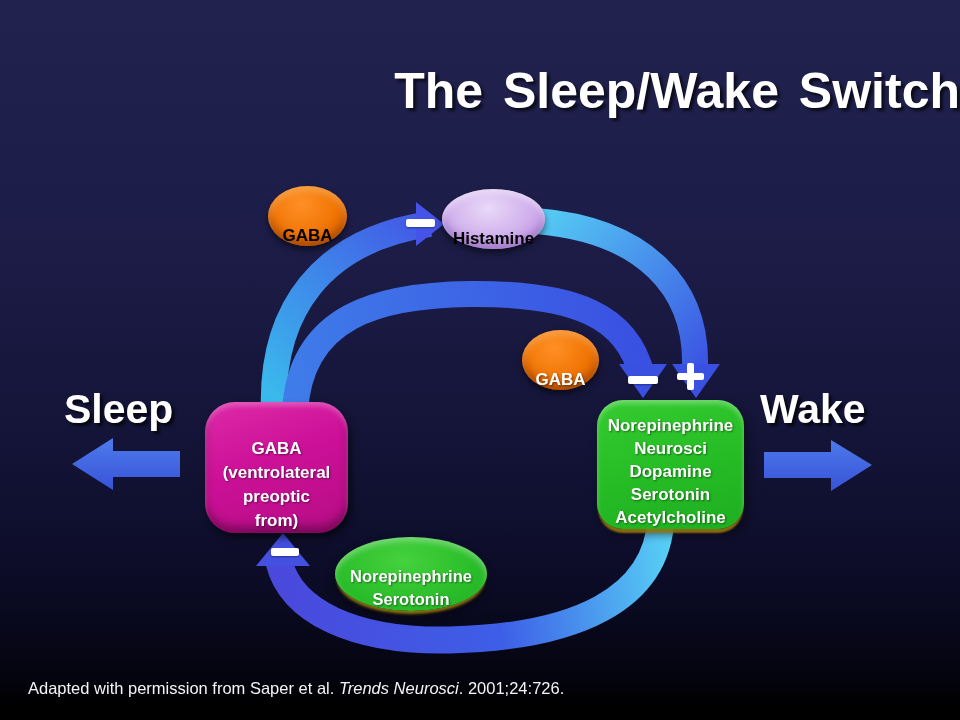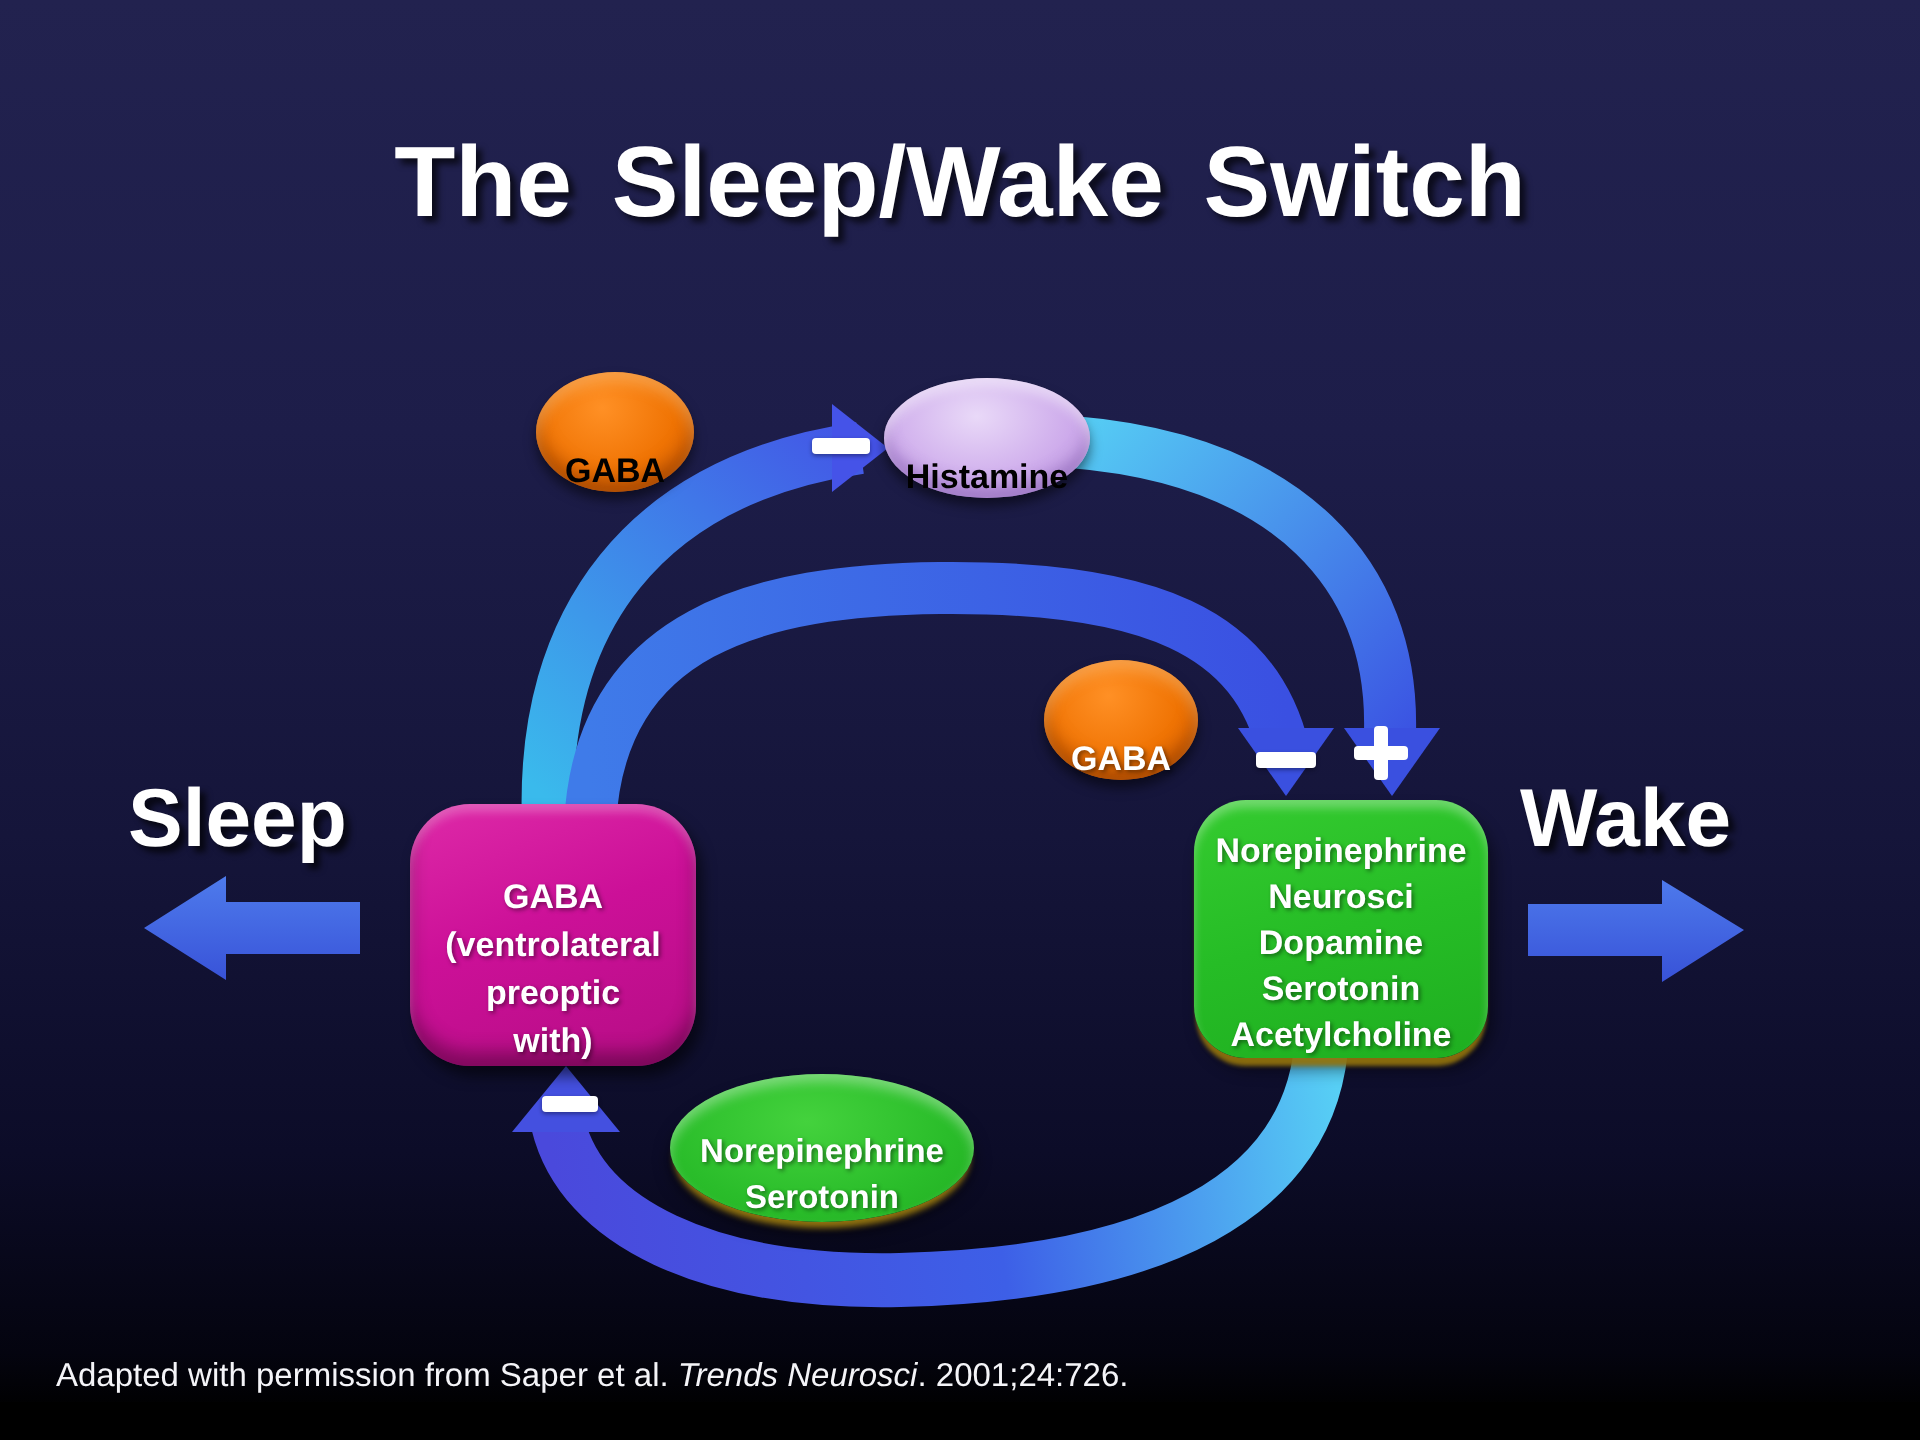--- a/index.html
+++ b/index.html
@@ -3,21 +3,21 @@
 <meta charset="utf-8">
 <style>
   html,body{margin:0;padding:0;background:#000;}
   .slide{
     position:relative;width:960px;height:720px;overflow:hidden;
     font-family:"Liberation Sans",sans-serif;
     background:linear-gradient(180deg,#22224f 0%,#1d1d49 30%,#15153a 58%,#0c0c28 80%,#04040f 94%,#000 98%);
   }
   .abs{position:absolute;}
   .title{
-    left:0;top:62px;width:960px;text-align:center;color:#fff;
+    left:0;top:62px;width:960px;text-align:right;color:#fff;
     font-size:50px;font-weight:bold;letter-spacing:0px;word-spacing:6px;
     text-shadow:3px 3px 3px rgba(0,0,0,.65);
   }
   .side-label{
     color:#fff;font-size:41px;font-weight:bold;text-shadow:3px 3px 3px rgba(0,0,0,.7);
   }
   .node{
     display:flex;flex-direction:column;align-items:center;justify-content:flex-end;
     text-align:center;font-weight:bold;z-index:2;
   }
@@ -118,21 +118,21 @@
   </div>
 
   <div class="abs node ellipse orange txt-white" style="left:522px;top:330px;width:77px;height:60px;font-size:17px;">
     <span class="line">GABA</span>
   </div>
 
   <div class="abs node magenta txt-white" style="left:205px;top:402px;width:143px;height:131px;font-size:17px;line-height:24px;">
     <span class="line">GABA</span>
     <span class="line">(ventrolateral</span>
     <span class="line">preoptic</span>
-    <span class="line">with)</span>
+    <span class="line">from)</span>
   </div>
 
   <div class="abs node greenbox txt-white" style="left:597px;top:400px;width:147px;height:129px;font-size:17px;line-height:23px;">
     <span class="line">Norepinephrine</span>
     <span class="line">Neurosci</span>
     <span class="line">Dopamine</span>
     <span class="line">Serotonin</span>
     <span class="line">Acetylcholine</span>
   </div>
 

